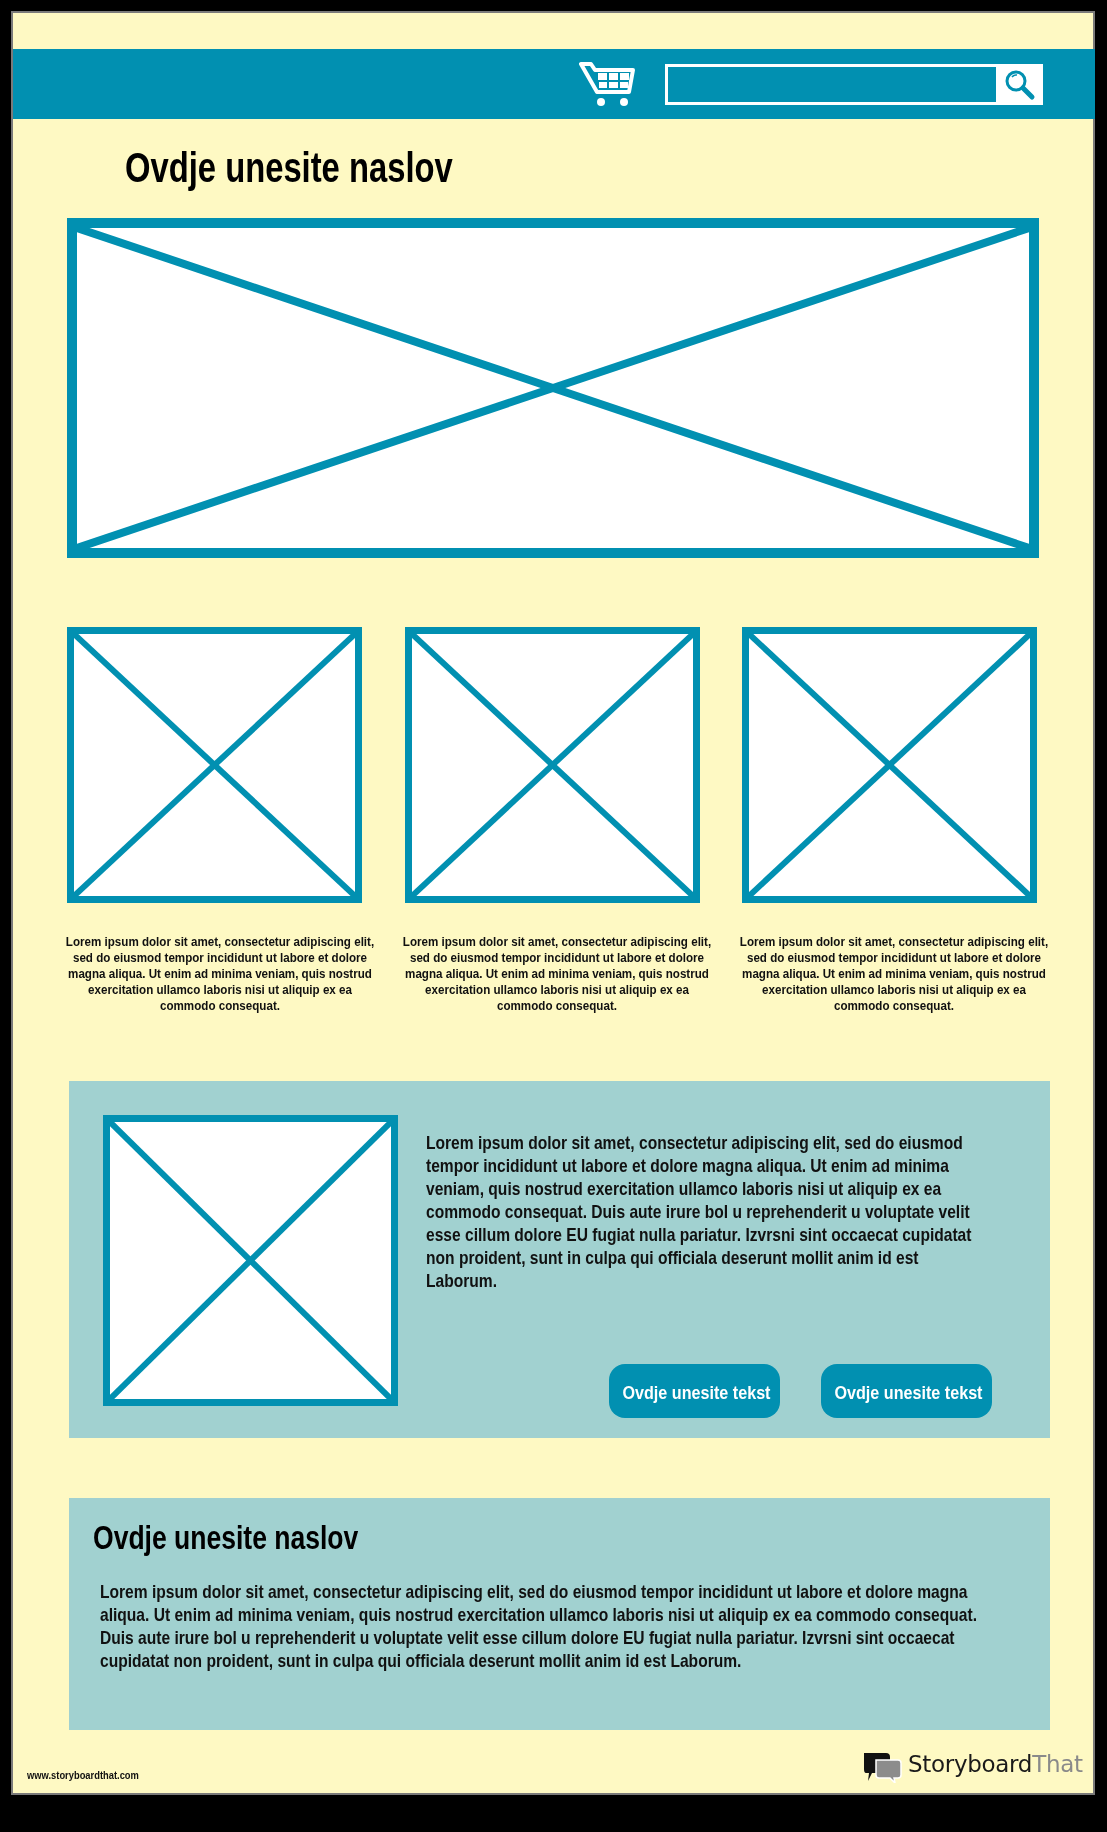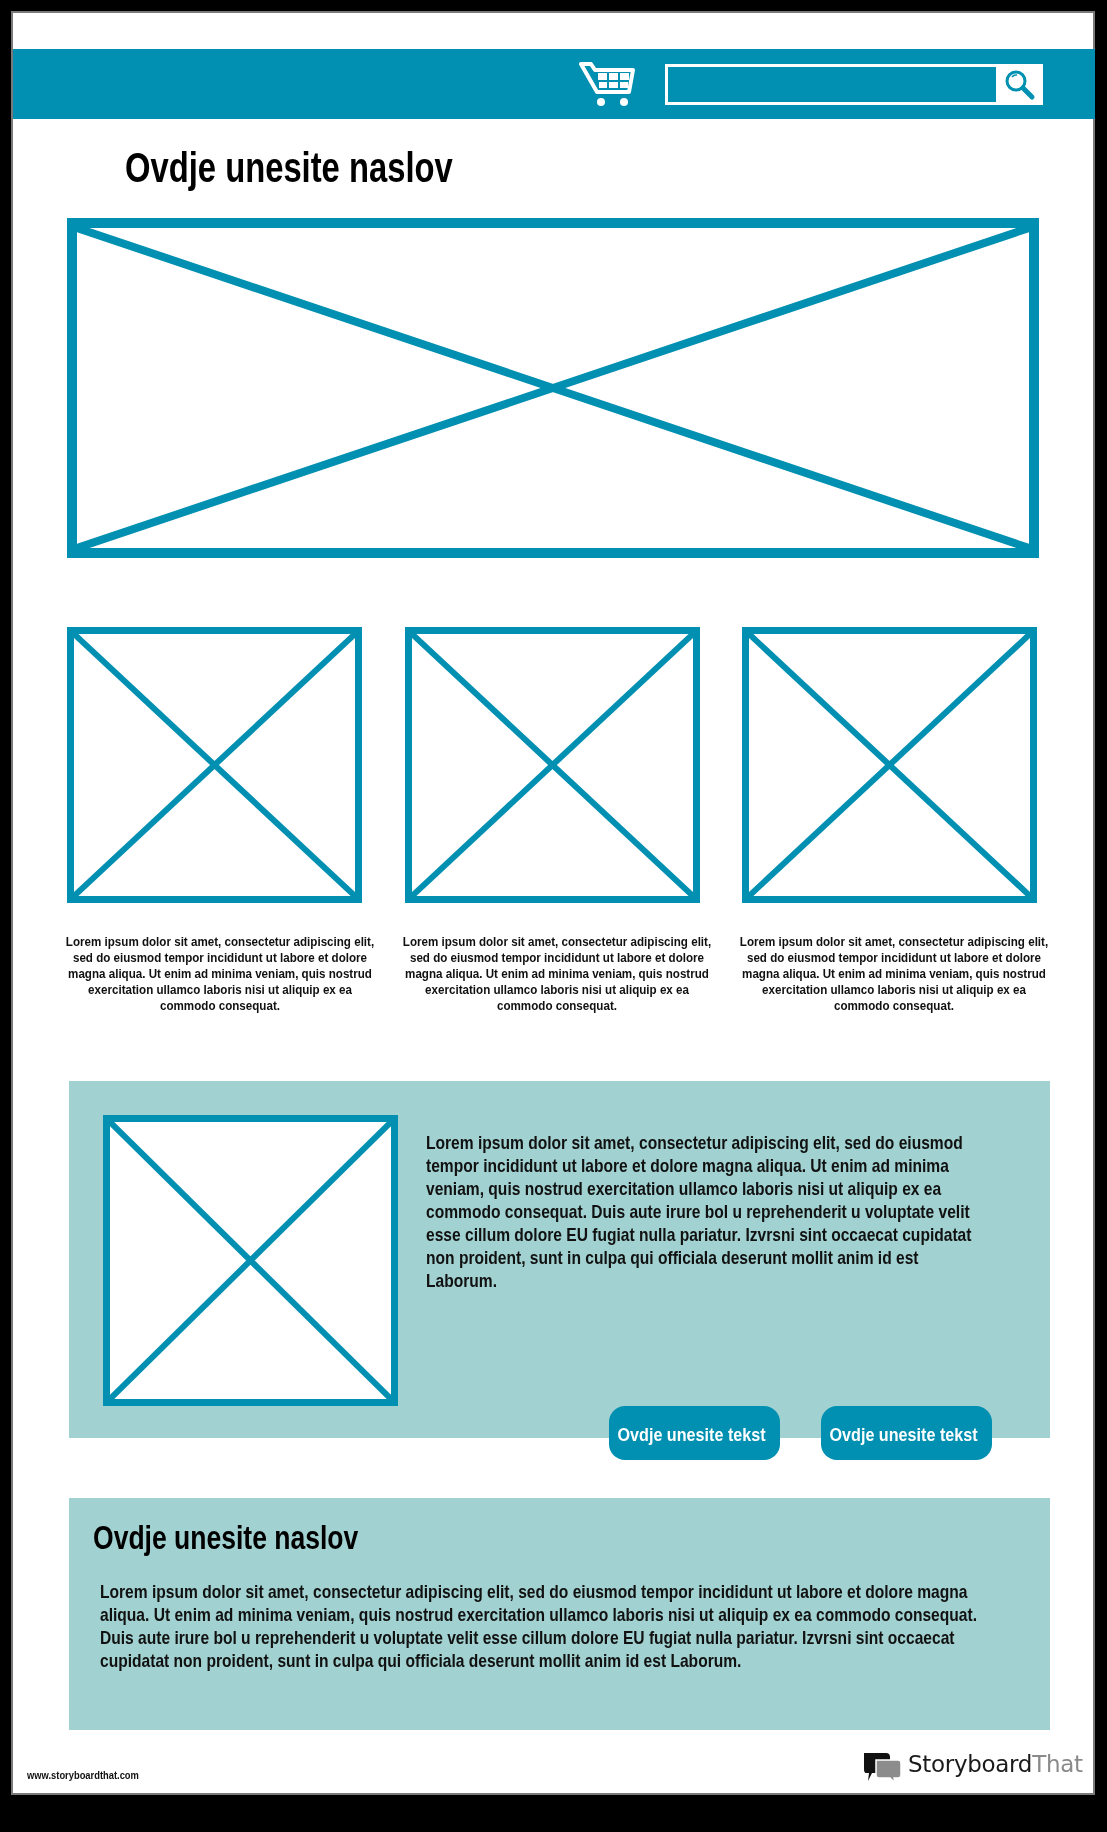--- a/index.html
+++ b/index.html
@@ -7,21 +7,21 @@
       width: 1107px; height: 1832px;
       background: #000000;
       overflow: hidden;
     }
     body { position: relative; font-family: "Liberation Sans Narrow", "Liberation Sans", sans-serif; }
 
     .page {
       position: absolute;
       left: 11px; top: 11px;
       width: 1084px; height: 1784px;
-      background: #ffffff;
+      background: #fef9c3;
       border: 2px solid #7a7a7a;
       border-top-color: #7a7a7a;
     }
 
     
     .topbar {
       position: absolute;
       left: 0; top: 36px;
       width: 1082px; height: 70px;
       background: #0190b1;
@@ -123,24 +123,23 @@
       top: 283px;
       width: 171px; height: 54px;
       background: #0190b1;
       border: none;
       border-radius: 16px;
       color: #ffffff;
       font-family: "Liberation Sans", sans-serif;
       font-weight: bold;
       font-size: 19px;
       line-height: 22px;
-      text-align: left;
+      text-align: right;
       cursor: pointer;
       padding-top: 4px;
-      margin-top: 42px;
     }
     .btn span { display: inline-block; transform: scaleX(0.85); width: 180px; margin-left: -5px; }
     .btn1 { left: 540px; }
     .btn2 { left: 752px; }
 
     .panel-text { left: 56px; top: 1485px; width: 981px; height: 232px; }
     .panel-text h2 {
       position: absolute;
       left: 24px; top: 20px;
       font-family: "Liberation Sans", sans-serif;

